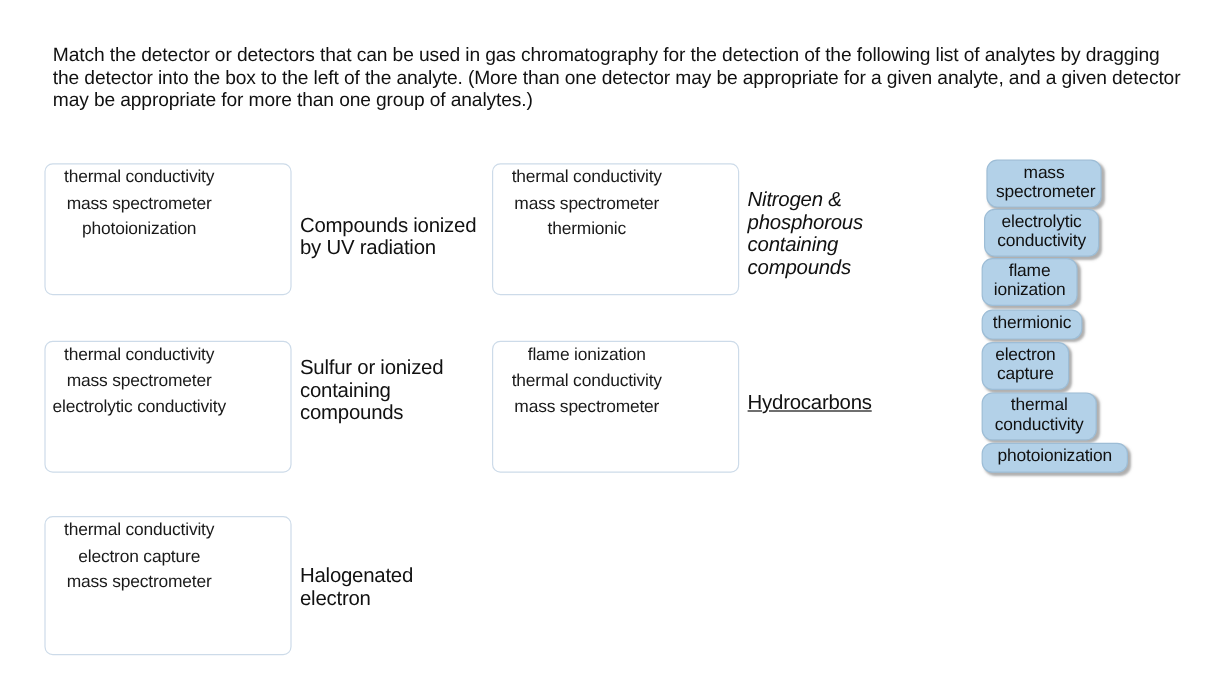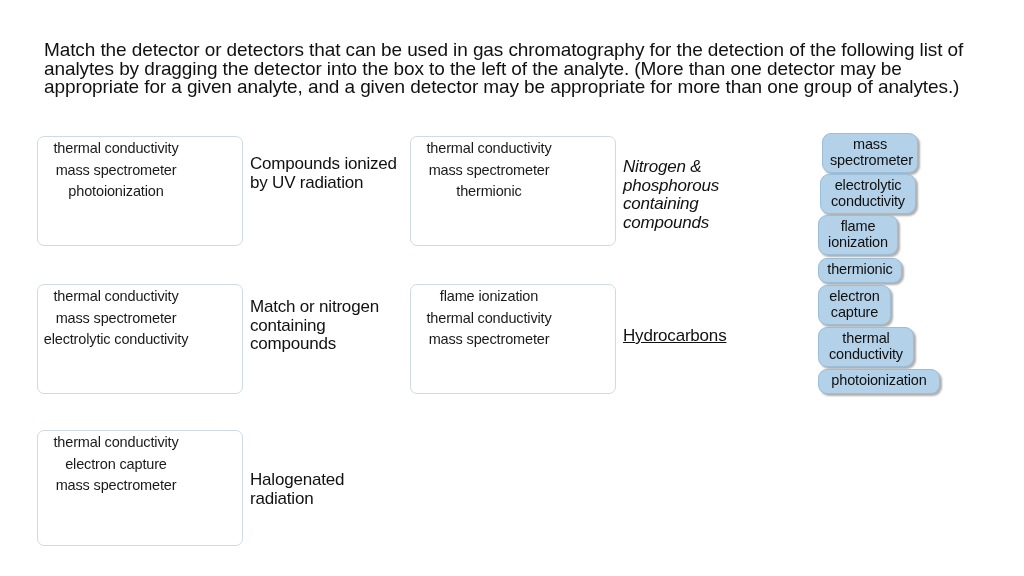--- a/index.html
+++ b/index.html
@@ -16,21 +16,21 @@
     color: #000000;
     -webkit-font-smoothing: none;
   }
 
   
   #instructions {
     position: absolute;
     left: 44px;
     top: 22px;
     width: 945px;
-    font-size: 19px;
+    font-size: 16px;
     line-height: 18.5px;
     color: #111111;
     letter-spacing: -0.1px;
   }
 
   
   .pair {
     position: absolute;
   }
 
@@ -102,21 +102,21 @@
 <p id="instructions">Match the detector or detectors that can be used in gas chromatography for the detection of the following list of analytes by dragging the detector into the box to the left of the analyte. (More than one detector may be appropriate for a given analyte, and a given detector may be appropriate for more than one group of analytes.)</p>
 
 <div class="pair">
   <div class="dropbox" style="left:37px; top:136px; width:206px; height:110px;">
     <div class="dropbox-items">
       <div class="dz-item">thermal conductivity</div>
       <div class="dz-item">mass spectrometer</div>
       <div class="dz-item">photoionization</div>
     </div>
   </div>
-  <div class="analyte-label" style="left:250px; top:155px; width:150px;">Compounds ionized by UV radiation</div>
+  <div class="analyte-label" style="left:250px; top:179px; width:150px;">Compounds ionized by UV radiation</div>
 </div>
 
 <div class="pair">
   <div class="dropbox" style="left:410px; top:136px; width:206px; height:110px;">
     <div class="dropbox-items">
       <div class="dz-item">thermal conductivity</div>
       <div class="dz-item">mass spectrometer</div>
       <div class="dz-item">thermionic</div>
     </div>
   </div>
@@ -124,21 +124,21 @@
 </div>
 
 <div class="pair">
   <div class="dropbox" style="left:37px; top:284px; width:206px; height:110px;">
     <div class="dropbox-items">
       <div class="dz-item">thermal conductivity</div>
       <div class="dz-item">mass spectrometer</div>
       <div class="dz-item">electrolytic conductivity</div>
     </div>
   </div>
-  <div class="analyte-label" style="left:250px; top:298px; width:130px;">Match or nitrogen containing compounds</div>
+  <div class="analyte-label" style="left:250px; top:298px; width:130px;">Sulfur or ionized containing compounds</div>
 </div>
 
 <div class="pair">
   <div class="dropbox" style="left:410px; top:284px; width:206px; height:110px;">
     <div class="dropbox-items">
       <div class="dz-item">flame ionization</div>
       <div class="dz-item">thermal conductivity</div>
       <div class="dz-item">mass spectrometer</div>
     </div>
   </div>
@@ -146,21 +146,21 @@
 </div>
 
 <div class="pair">
   <div class="dropbox" style="left:37px; top:430px; width:206px; height:116px;">
     <div class="dropbox-items">
       <div class="dz-item">thermal conductivity</div>
       <div class="dz-item">electron capture</div>
       <div class="dz-item">mass spectrometer</div>
     </div>
   </div>
-  <div class="analyte-label" style="left:250px; top:471px; width:150px;">Halogenated radiation</div>
+  <div class="analyte-label" style="left:250px; top:471px; width:150px;">Halogenated electron</div>
 </div>
 
 <div id="chip-tray">
   <div class="chip" style="left:4px; top:0px; width:96px;">mass spectrometer</div>
 
   <div class="chip" style="left:2px; top:41px; width:96px;">electrolytic conductivity</div>
 
   <div class="chip" style="left:0px; top:82px; width:80px;">flame ionization</div>
 
   <div class="chip" style="left:0px; top:125px; width:84px;">thermionic</div>

